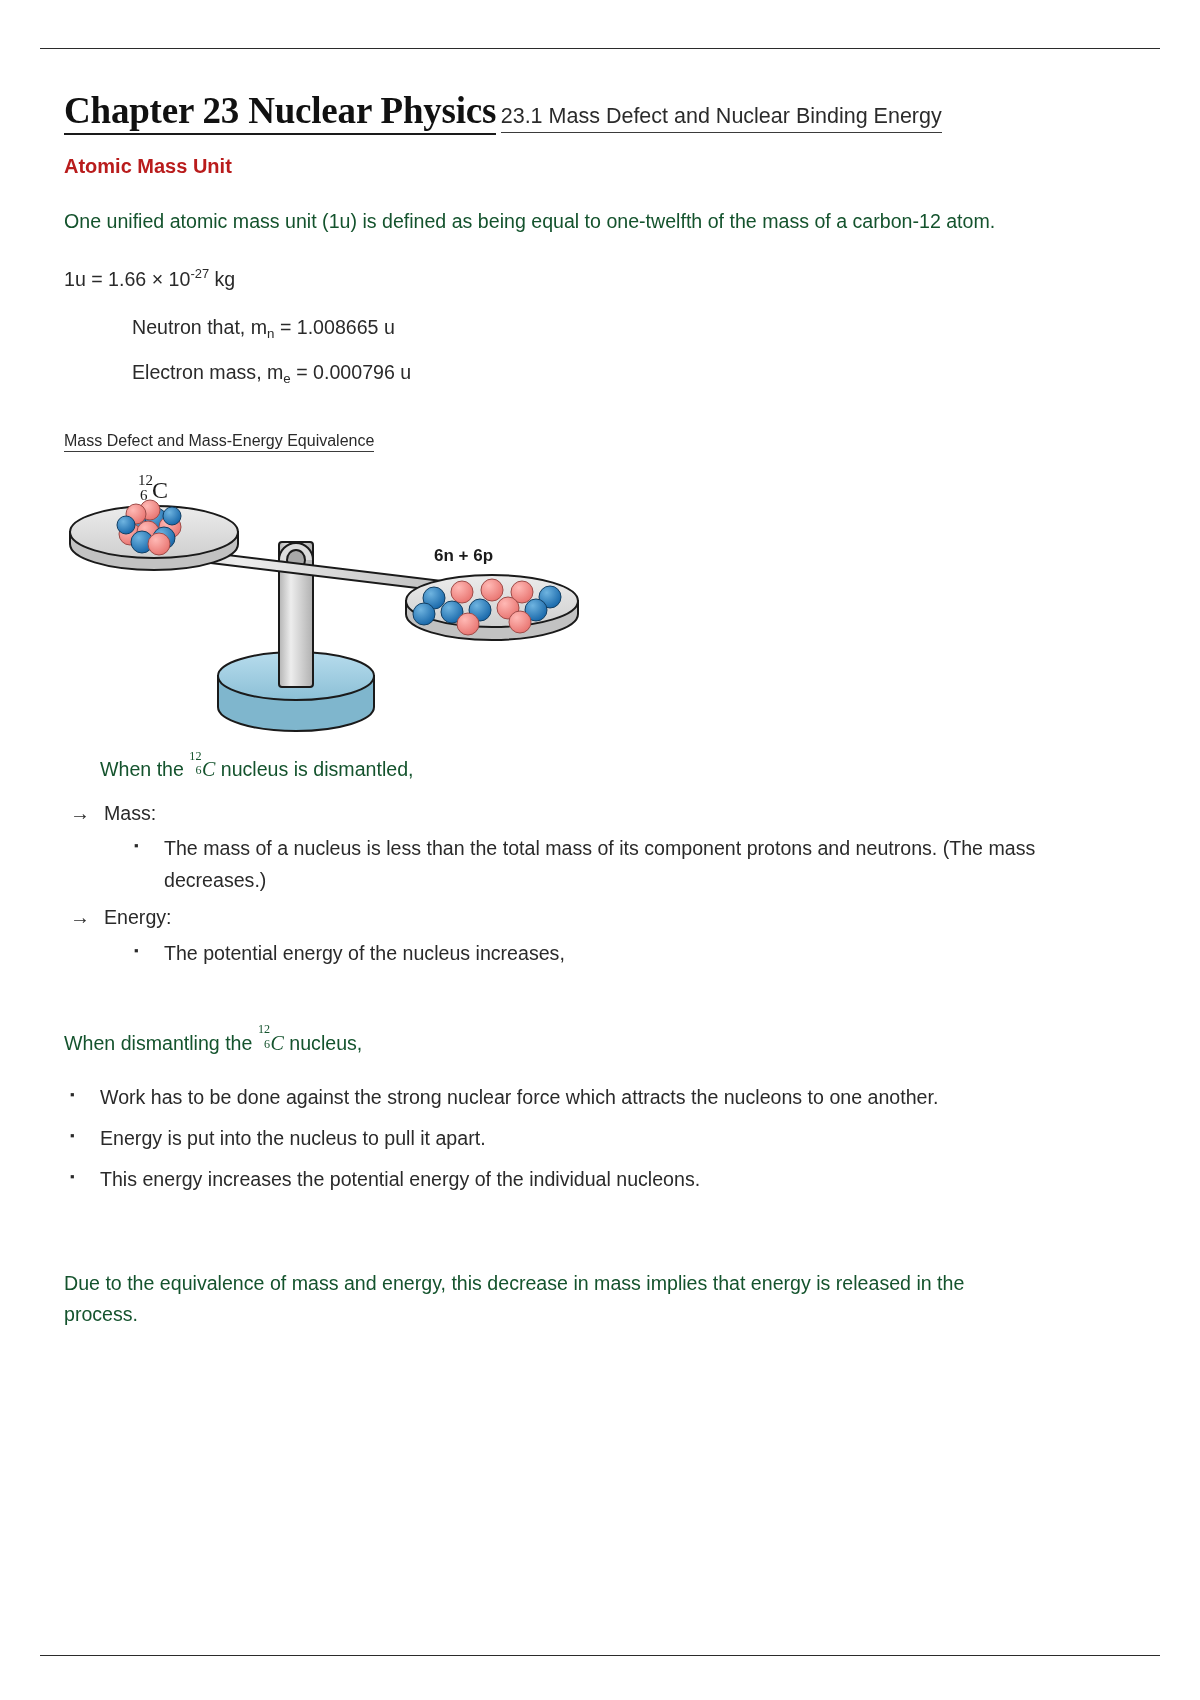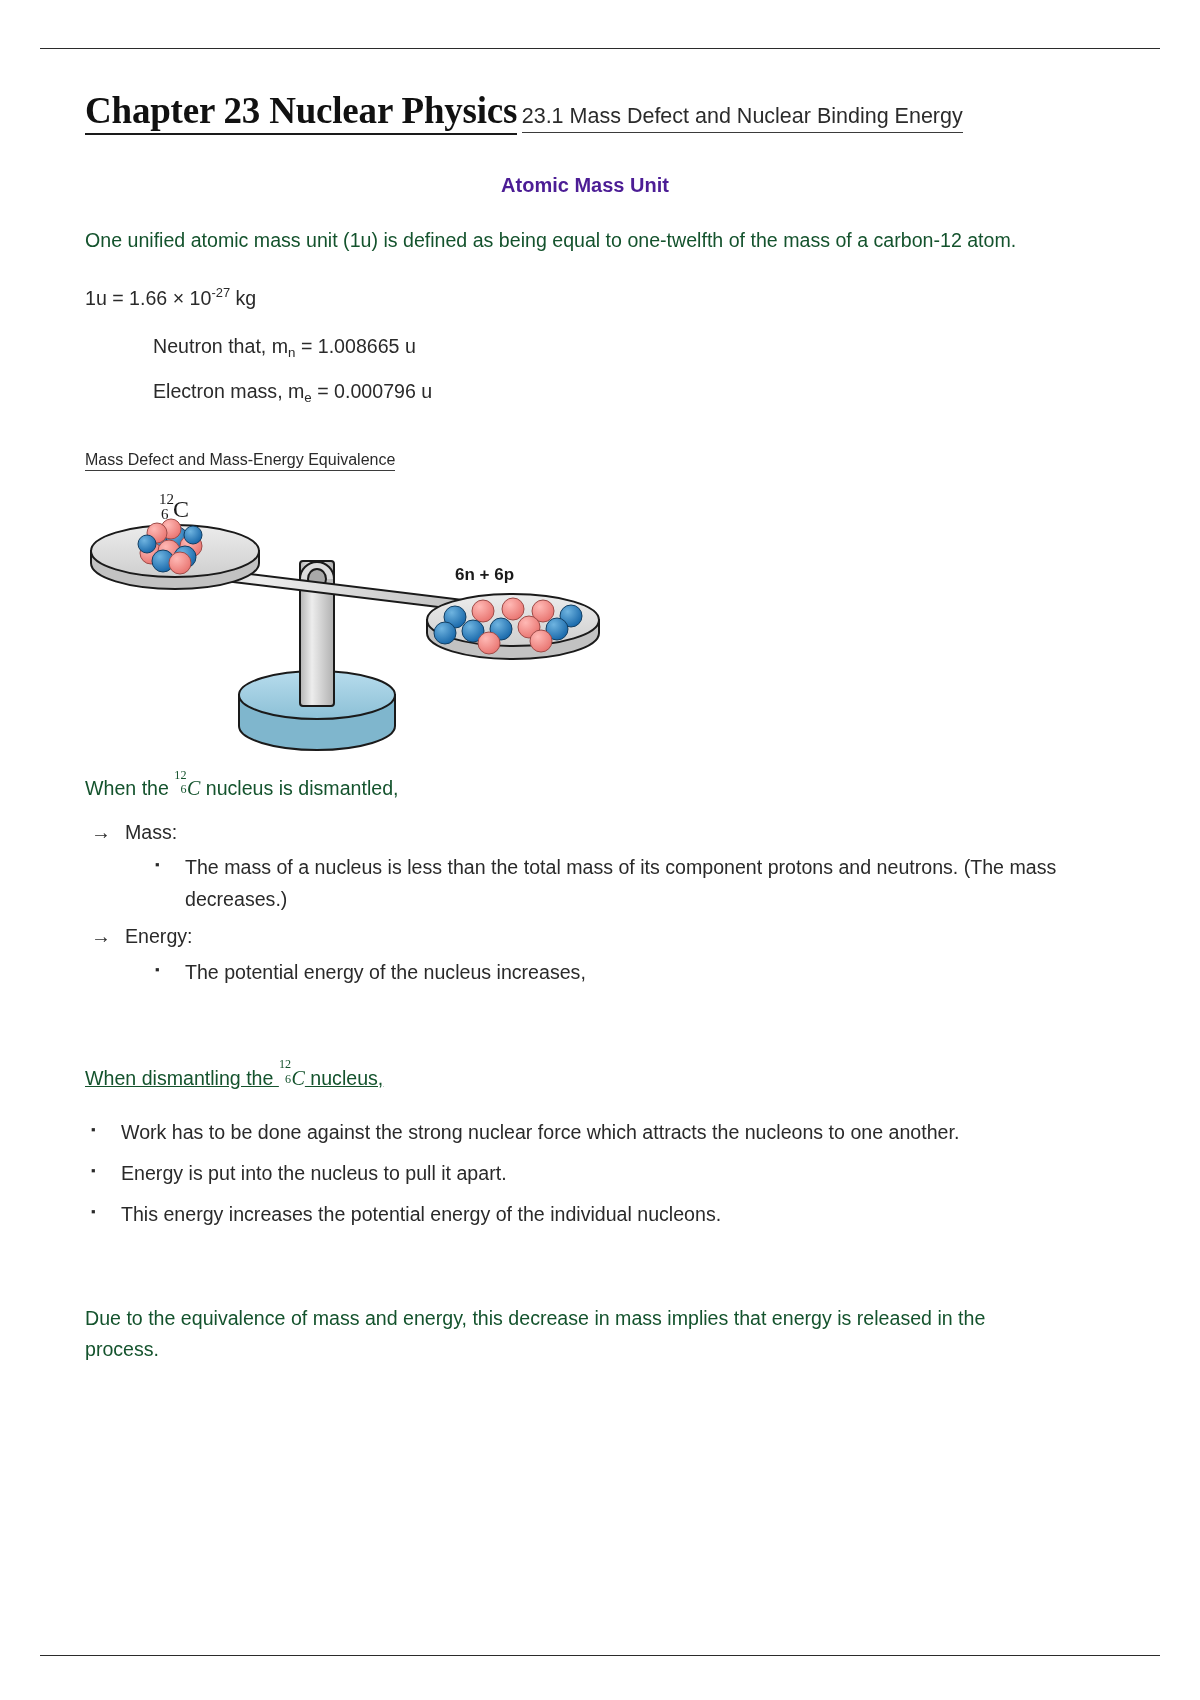--- a/index.html
+++ b/index.html
@@ -33,21 +33,21 @@
   .rule-bottom {
     position: absolute;
     left: 40px;
     right: 40px;
     bottom: 44px;
     height: 0;
     border-top: 1.6px solid #2b2b2b;
   }
   .content {
     position: absolute;
-    left: 85px;
+    left: 64px;
     top: 66px;
     width: 1000px;
   }
   h1.chapter-title {
     font-family: "Liberation Serif", serif;
     font-size: 37px;
     font-weight: bold;
     letter-spacing: -0.2px;
     margin: 0 0 0 0;
     padding: 0;
@@ -61,23 +61,22 @@
     margin-top: 36px;
     display: inline-block;
     border-bottom: 1.5px solid #3b3b3b;
     line-height: 1.35;
     color: #2b2b2b;
     padding-bottom: 1px;
   }
   .bold-head {
     font-size: 20px;
     font-weight: bold;
-    margin-top: 39px;
-    color: #4c1d95;
-    text-align: center;
+    margin-top: 20px;
+    color: #b91c1c;
   }
   p.body {
     font-size: 19.6px;
     line-height: 1.62;
     margin: 28px 0 0 0;
     color: #14532d;
     max-width: 960px;
   }
   .equation {
     font-size: 19.6px;
@@ -278,21 +277,21 @@
 
         <g>
           <text x="74" y="21" font-family="Liberation Serif, serif" font-size="15" fill="#1a1a1a">12</text>
           <text x="76" y="36" font-family="Liberation Serif, serif" font-size="15" fill="#1a1a1a">6</text>
           <text x="88" y="34" font-family="Liberation Serif, serif" font-size="24" fill="#1a1a1a">C</text>
         </g>
         <text x="370" y="97" font-family="Liberation Sans, sans-serif" font-size="17" font-weight="bold" fill="#1a1a1a">6n + 6p</text>
       </svg>
     </div>
 
-    <p class="body" style="margin-top:4px;">
+    <p class="body" style="margin-top:4px;margin-left:36px;">
       <span>When the </span><span class="nuclide"><span class="pre"><span class="top">12</span><span class="bot">6</span></span><span class="sym">C</span></span><span> nucleus is dismantled,</span>
     </p>
 
     <ul class="arrowlist">
       <li>
         <span class="arrow-glyph">→</span>
         <span>Mass:</span>
       </li>
     </ul>
     <ul class="sqlist nested">
@@ -310,21 +309,21 @@
     </ul>
     <ul class="sqlist nested">
       <li>
         <span class="sq-glyph">▪</span>
         <span>The potential energy of the nucleus increases,</span>
       </li>
     </ul>
 
     <div class="spacer-md"></div>
 
-    <p class="body" style="margin-top:16px;text-decoration:underline;">
+    <p class="body" style="margin-top:0;">
       <span>When dismantling the </span><span class="nuclide"><span class="pre"><span class="top">12</span><span class="bot">6</span></span><span class="sym">C</span></span><span> nucleus,</span>
     </p>
 
     <ul class="sqlist flat" style="margin-top:22px;">
       <li>
         <span class="sq-glyph">▪</span>
         <span>Work has to be done against the strong nuclear force which attracts the nucleons to one another.</span>
       </li>
       <li>
         <span class="sq-glyph">▪</span>

